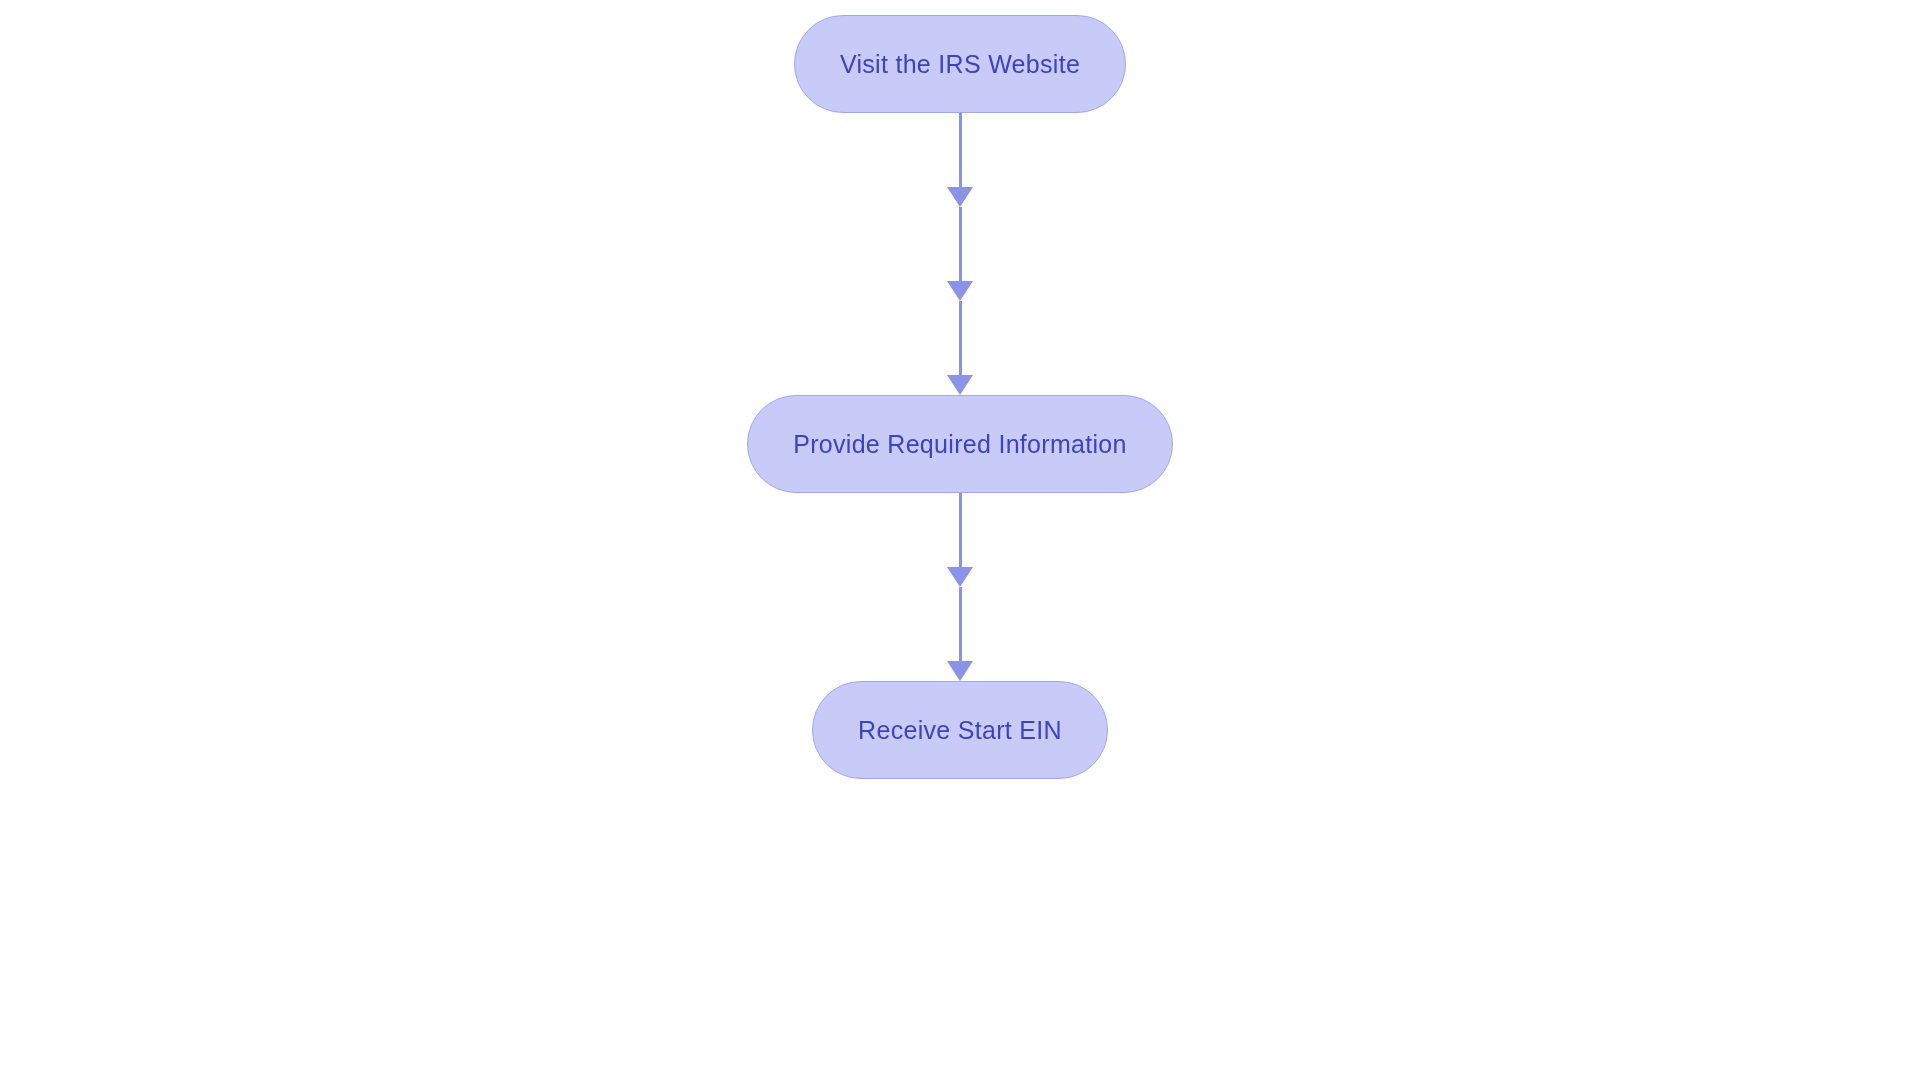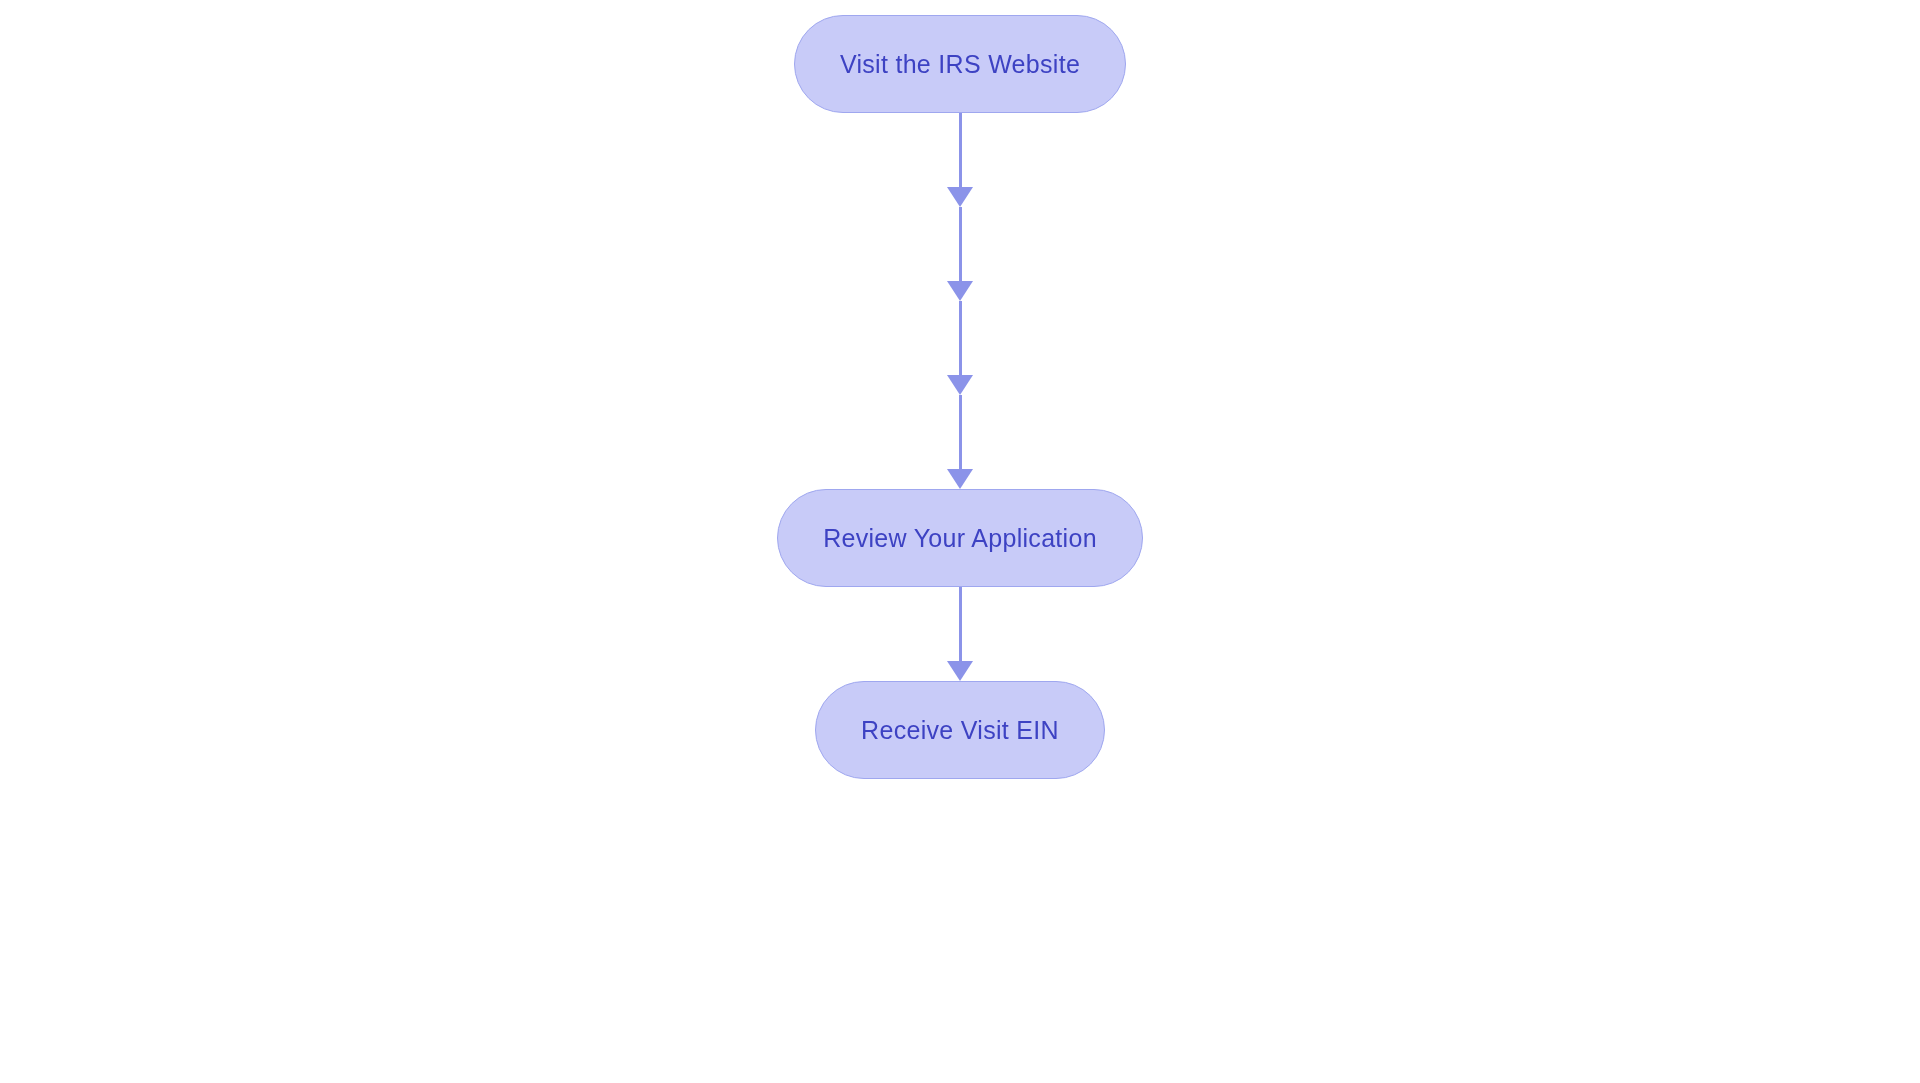--- a/index.html
+++ b/index.html
@@ -83,32 +83,32 @@
     <div class="line"></div>
     <div class="arrowhead"></div>
   </div>
 
 
   <div class="connector">
     <div class="line"></div>
     <div class="arrowhead"></div>
   </div>
 
+  <div class="node">
+    <span class="node-label">Provide Required Information</span>
+  </div>
+
+  <div class="connector">
+    <div class="line"></div>
+    <div class="arrowhead"></div>
+  </div>
+
 
   <div class="connector">
     <div class="line"></div>
     <div class="arrowhead"></div>
   </div>
 
   <div class="node">
-    <span class="node-label">Review Your Application</span>
-  </div>
-
-  <div class="connector">
-    <div class="line"></div>
-    <div class="arrowhead"></div>
-  </div>
-
-  <div class="node">
-    <span class="node-label">Receive Visit EIN</span>
+    <span class="node-label">Receive Start EIN</span>
   </div>
 
 </div>
 
 </body></html>

